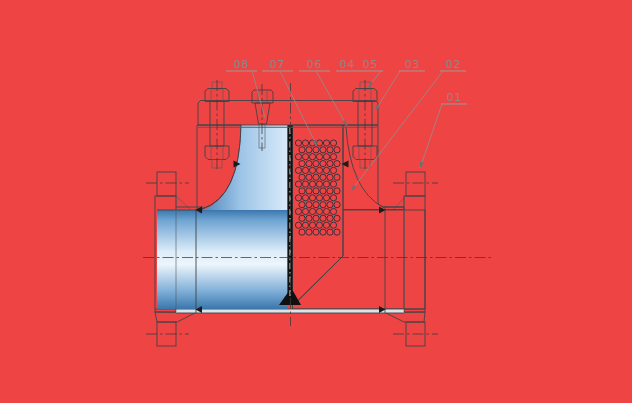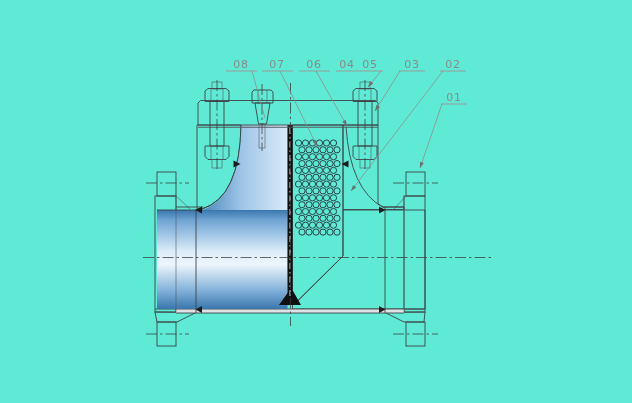--- a/index.html
+++ b/index.html
@@ -1,16 +1,16 @@
 <!DOCTYPE html>
 <html><head>
 <meta charset="utf-8">
 <style>
   html,body{margin:0;padding:0;background:#ffffff;}
-  .canvas{position:relative;width:632px;height:403px;background:#5eead4;overflow:hidden;
+  .canvas{position:relative;width:632px;height:403px;background:#ef4444;overflow:hidden;
           font-family:"DejaVu Sans", sans-serif;}
   svg{display:block;}
   .ln{stroke:#3e4347;stroke-width:.9;fill:none;}
   .lnthin{stroke:#53585d;stroke-width:.6;fill:none;}
   .cl{stroke:#3a3a3a;stroke-width:.75;fill:none;stroke-dasharray:11 3 2.5 3;}
   .callout-text{font-size:11px;letter-spacing:.8px;}
 </style>
 </head>
 <body>
 

